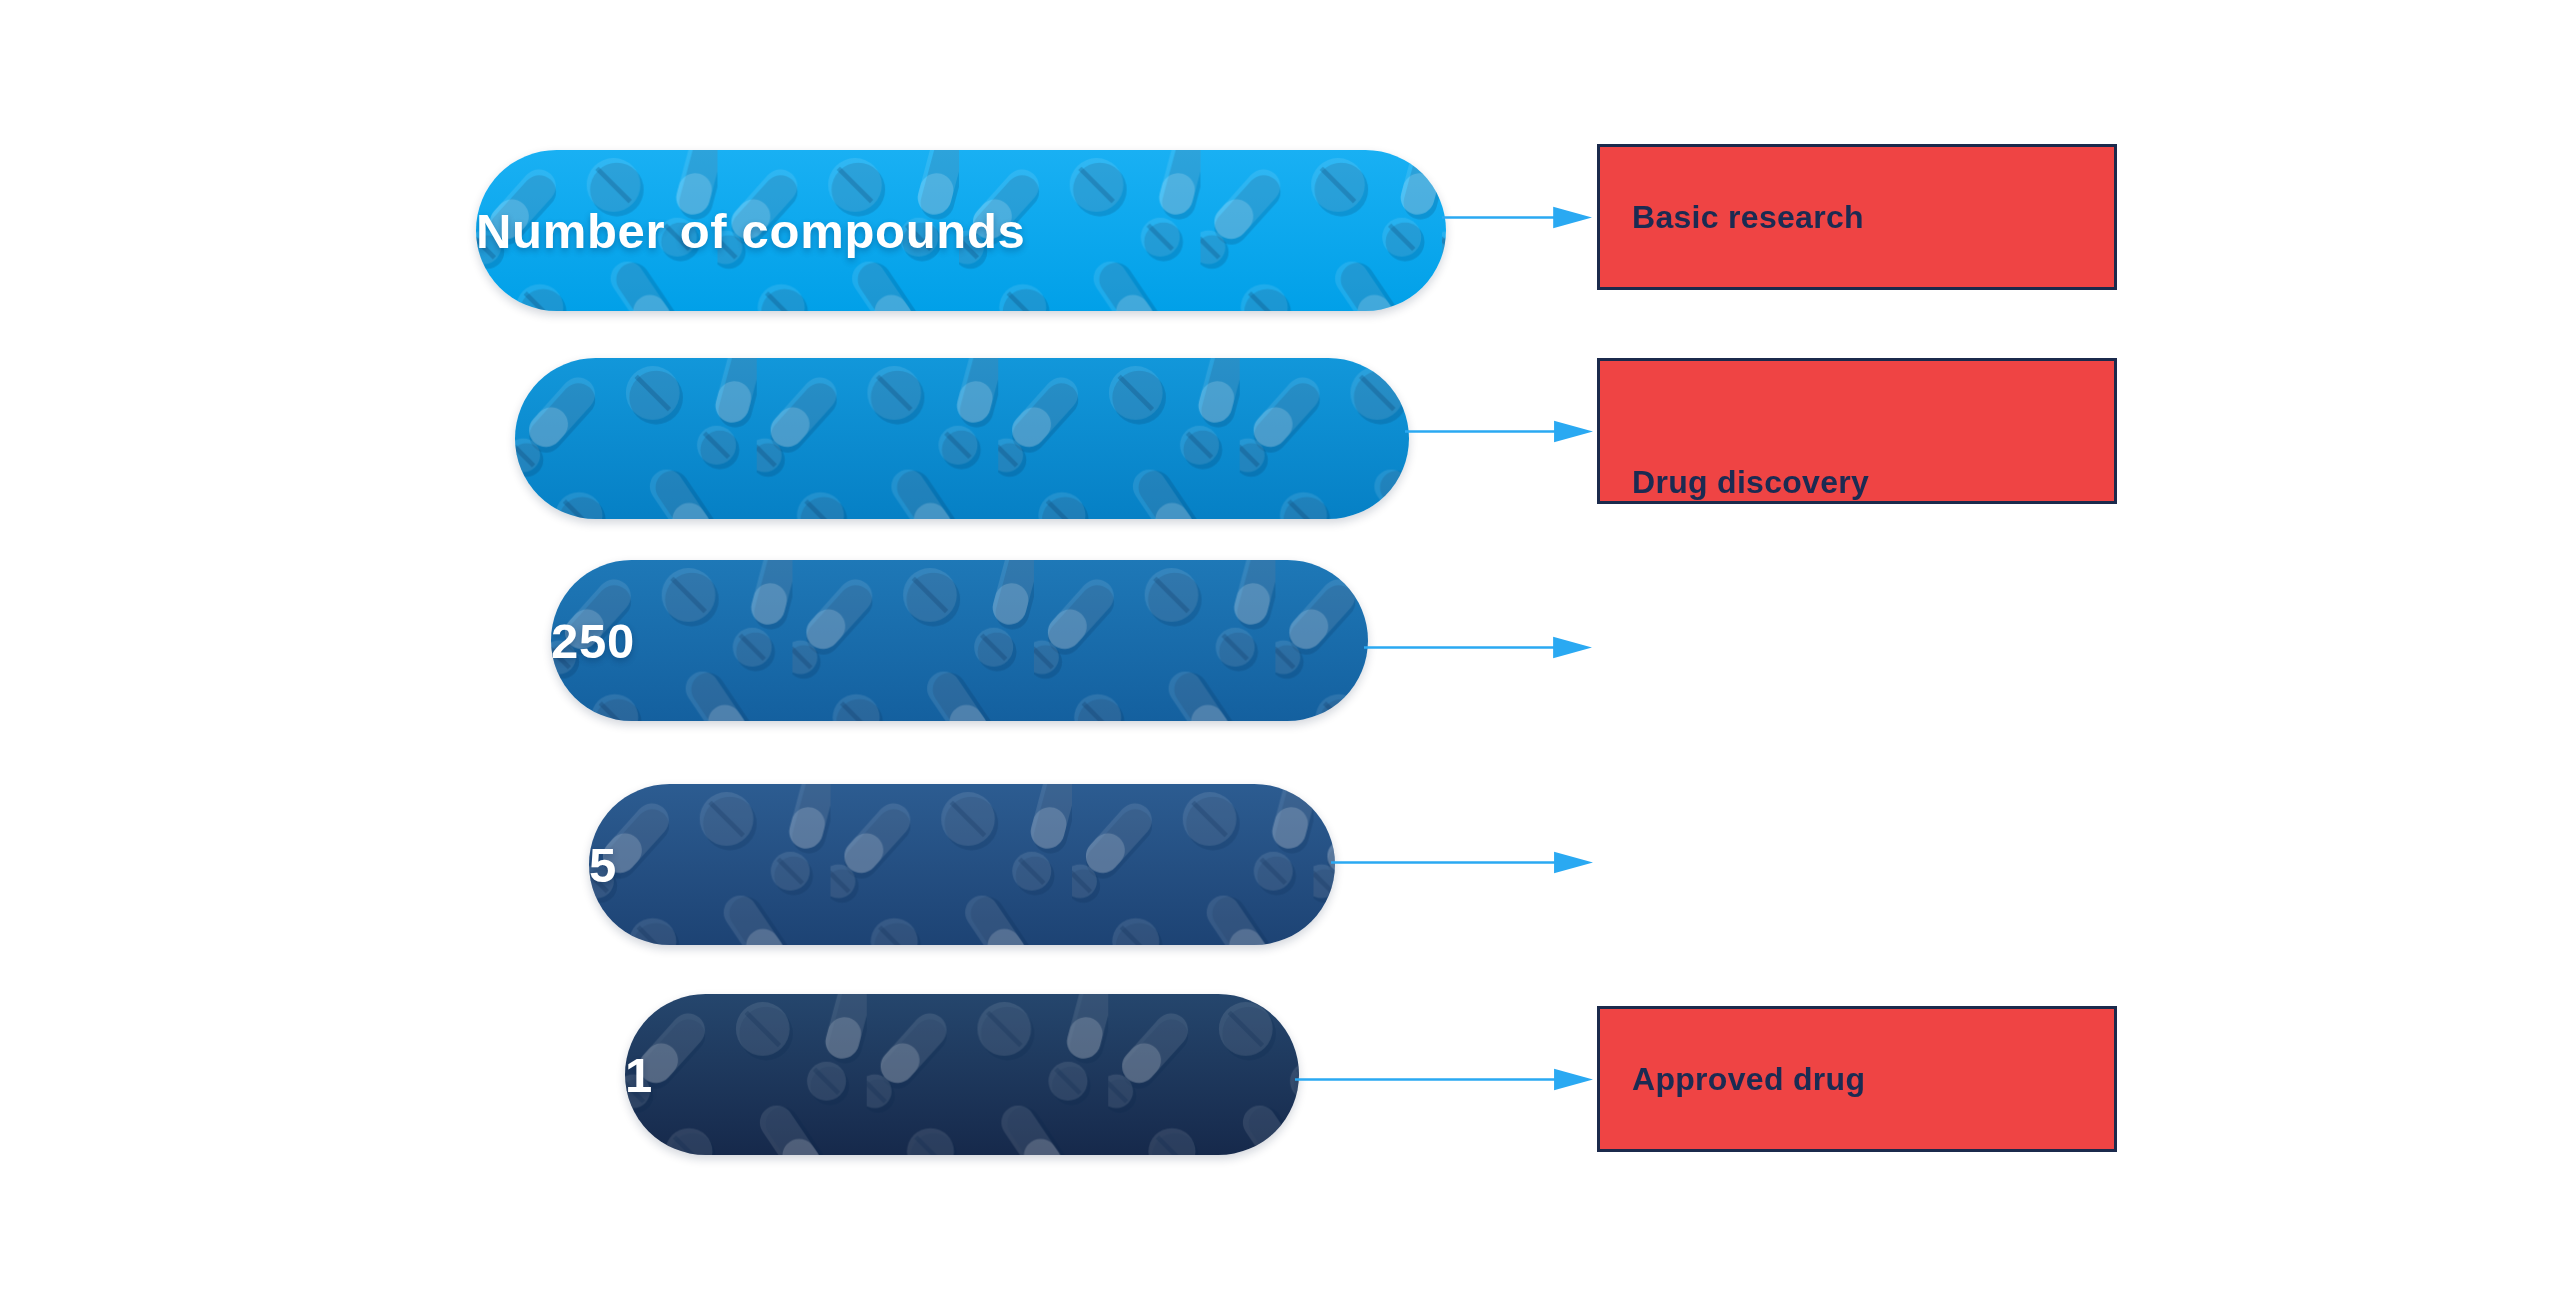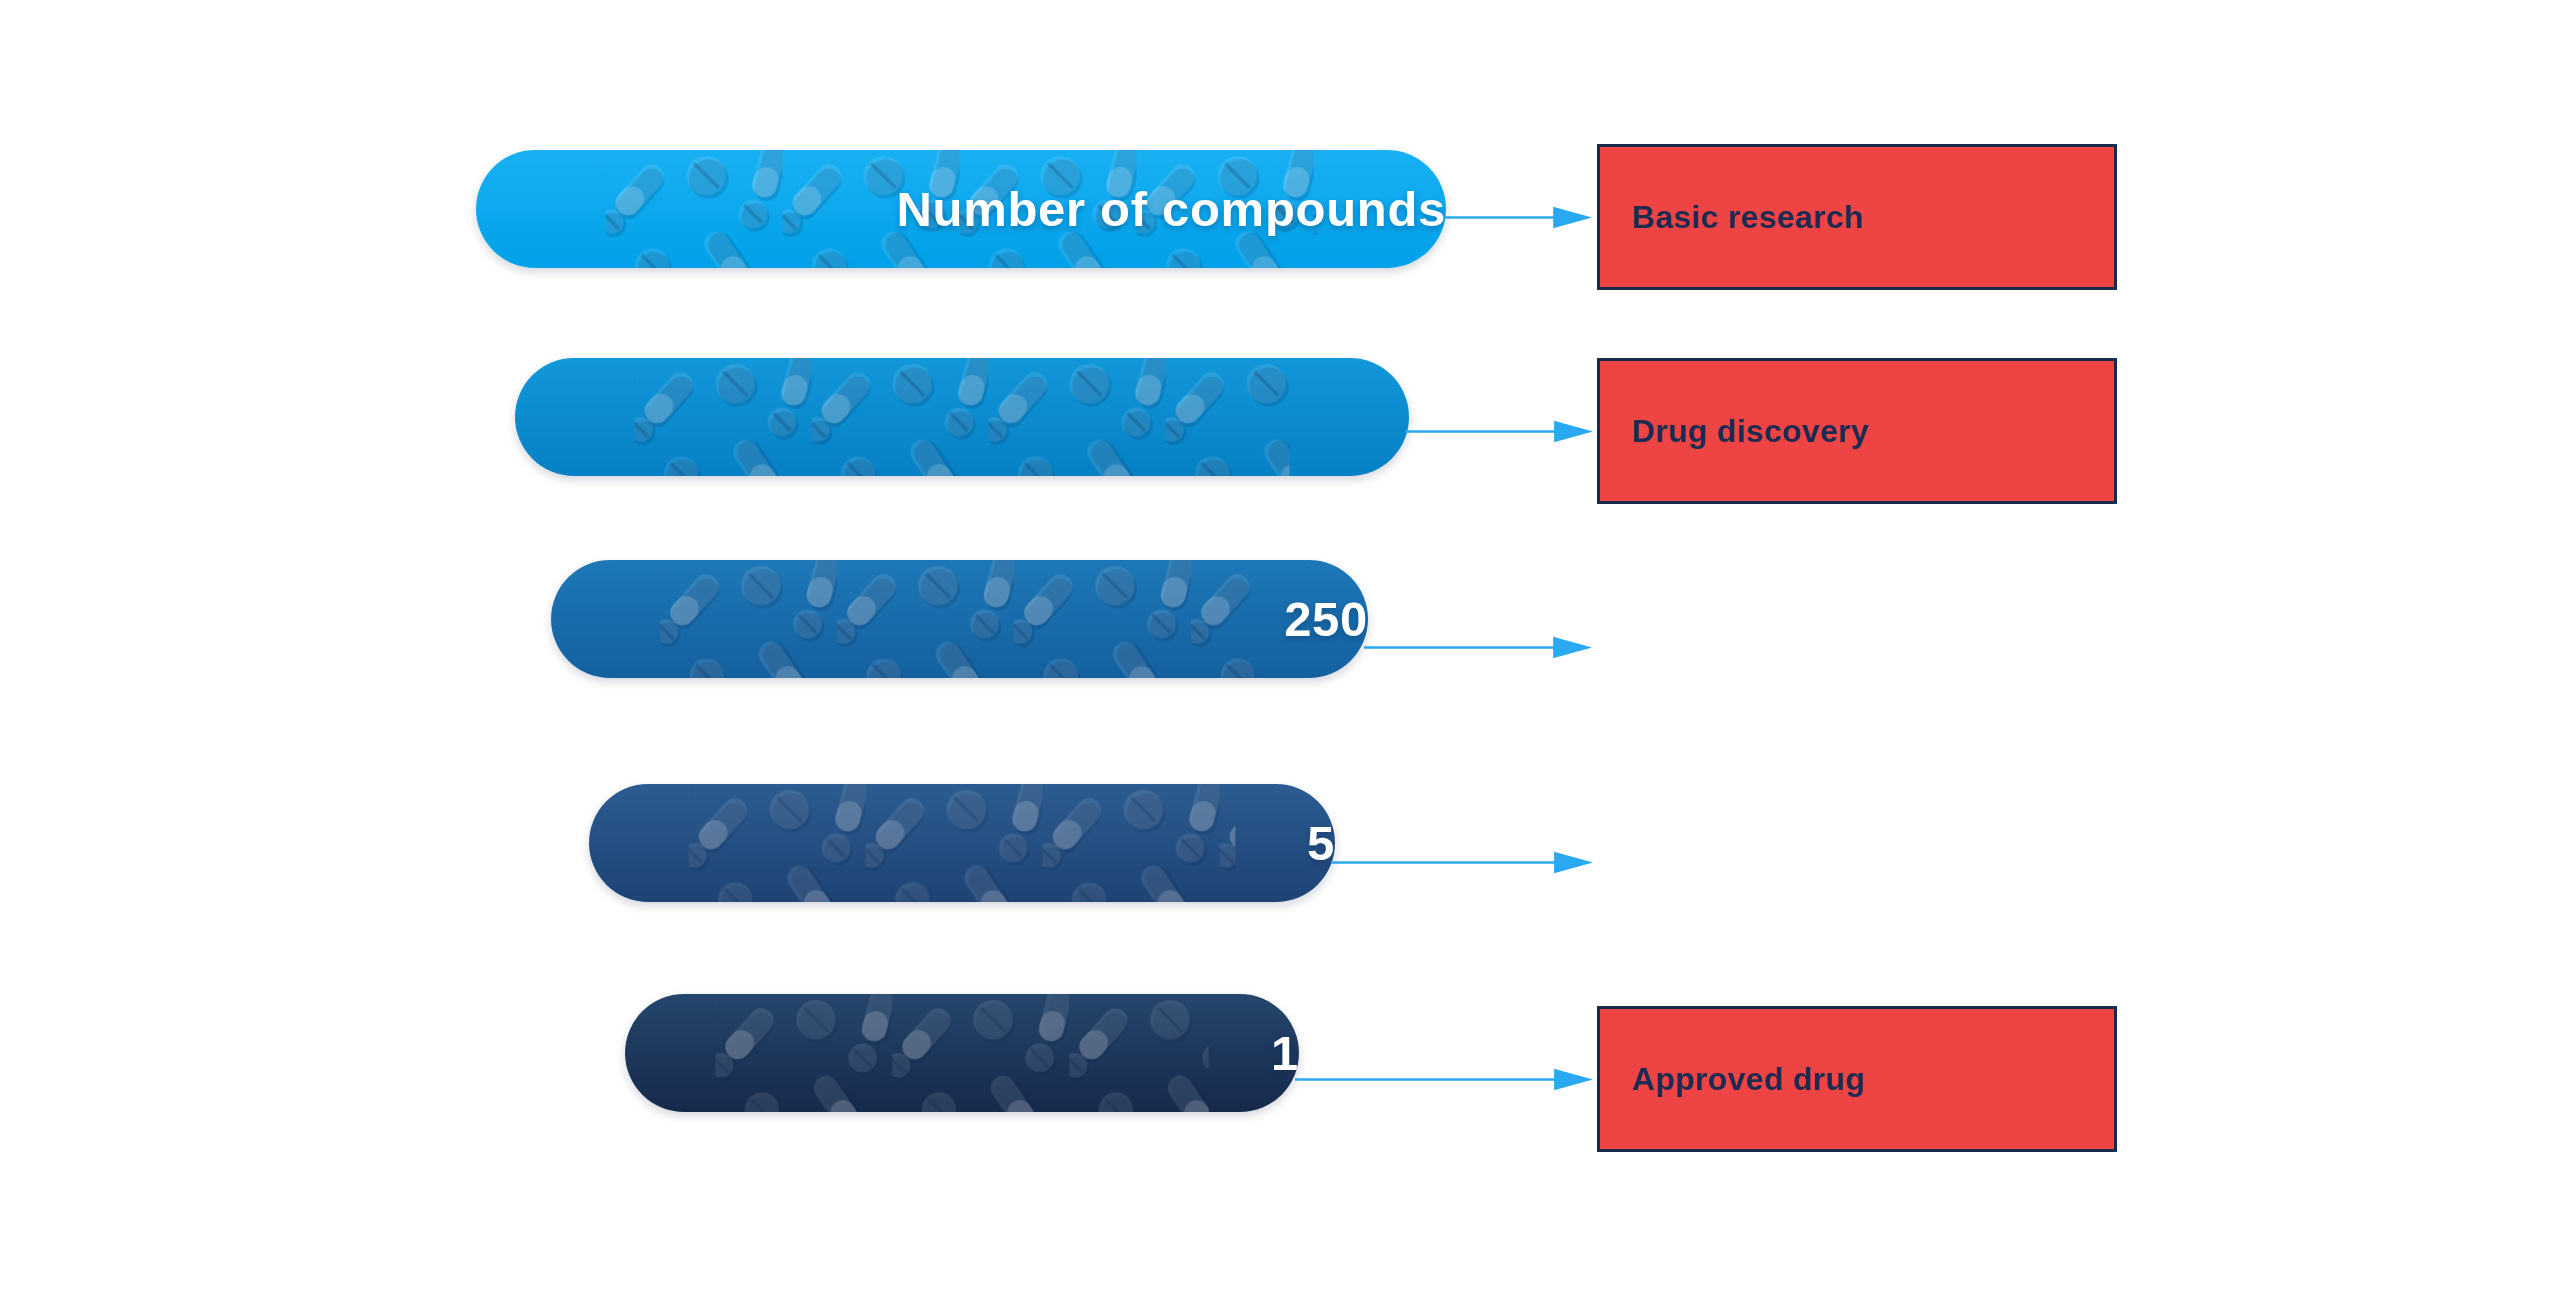--- a/index.html
+++ b/index.html
@@ -5,22 +5,22 @@
   html,body{margin:0;padding:0;}
   body{
     width:2576px;height:1293px;position:relative;overflow:hidden;
     background:#ffffff;
     font-family:"Liberation Sans", sans-serif;
   }
   .canvas{position:absolute;inset:0;}
 
   
   .bar{
-    position:absolute;height:118px;border-radius:81px;overflow:hidden;
-    display:flex;align-items:center;justify-content:flex-end;
+    position:absolute;height:161px;border-radius:81px;overflow:hidden;
+    display:flex;align-items:center;justify-content:flex-start;
     box-shadow:0 4px 9.4px rgba(10,30,60,0.18);
   }
   .bar svg.pills{position:absolute;inset:0;width:100%;height:100%;}
   .bar .bar-value{
     position:relative;z-index:2;color:var(--bar-text,#ffffff);
     font-size:49px;font-weight:700;letter-spacing:0.7px;
     text-shadow:0 2.7px 6px rgba(0,30,70,0.30);
     white-space:nowrap;
   }
   .bar1{left:476px;top:150px;width:970px;}
@@ -43,21 +43,21 @@
   .stage-box{
     position:absolute;left:1597px;width:520px;height:146px;box-sizing:border-box;
     background:#ef4444;border:3.4px solid var(--box-border,#1b2a4c);
     display:flex;align-items:center;padding-left:32px;
   }
   .stage-box .stage-label{
     color:var(--box-text,#1b2b52);font-size:32px;font-weight:700;letter-spacing:0.3px;
     white-space:nowrap;
   }
   .box1{top:144px;}
-  .box2{top:358px;}
+  .box2{top:358px;align-items:flex-end;}
   .box3{top:574px;}
   .box4{top:789px;}
   .box5{top:1006px;}
 </style>
 </head>
 <body>
 
 <div class="canvas">
 
   <div class="bar bar1" style="background: linear-gradient(rgb(25, 176, 243), rgb(1, 160, 232));">

